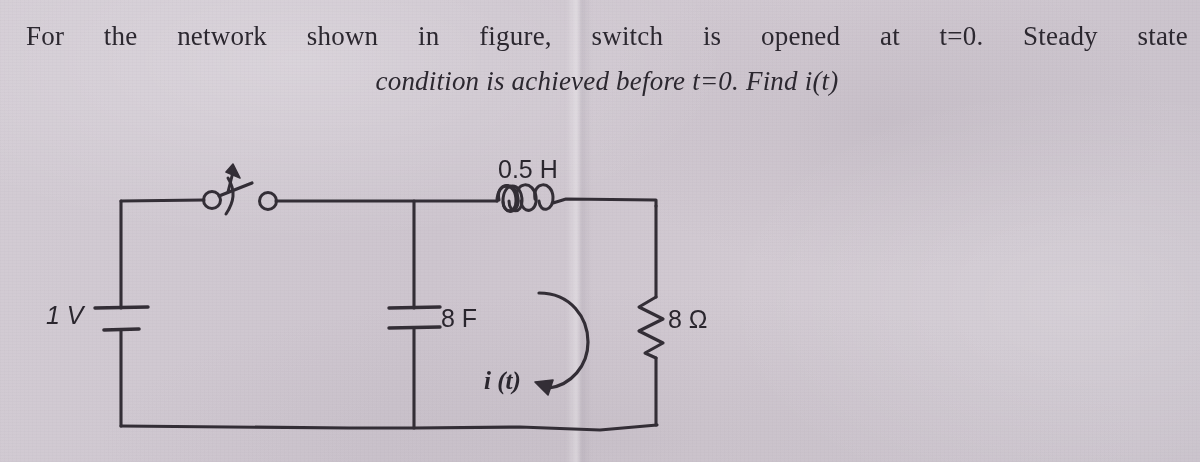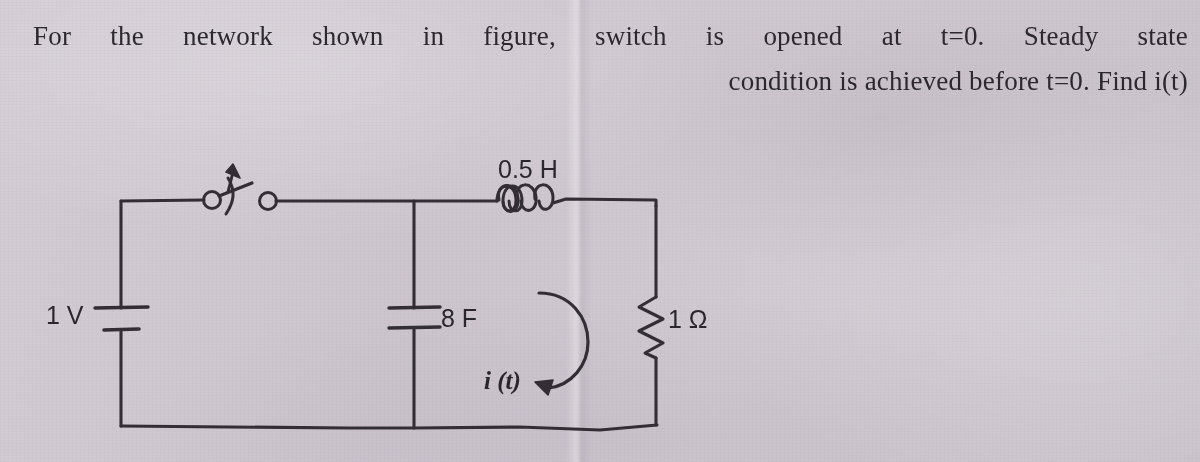--- a/index.html
+++ b/index.html
@@ -52,25 +52,25 @@
     color: #2c2830;
     font-size: 27px;
     line-height: 45px;
     letter-spacing: .2px;
   }
   #question .l1 {
     display: block;
     text-align: justify;
     text-align-last: justify;
     white-space: nowrap;
-    margin-left: 7px;
   }
   #question .l2 {
     display: block;
-    text-align: right;
+    text-align: center;
+    font-style: italic;
   }
 
   
   #circuit {
     position: absolute;
     left: 0;
     top: 0;
     width: 1200px;
     height: 462px;
     pointer-events: none;
@@ -145,17 +145,17 @@
       <path d="M535,199 C532,181 552,180 553,197 C554,211 540,214 539,201" stroke-width="3"></path>
 
       <path d="M656,297 L639,307 L663,319 L639,331 L663,343 L645,353 L656,358" stroke-width="3.1"></path>
 
       <path d="M539,293 C571,293 588,318 588,342 C588,366 571,385 549,388" stroke-width="3.2"></path>
       <path d="M535,382 L553,380 L548,395 Z" fill="#332e36" stroke-width="1.6"></path>
     </g>
   </svg>
 </div>
 
-<div class="lbl" style="left:46px; top:301px;">1 V</div>
+<div class="lbl" style="left:46px; top:301px;font-style:italic;">1 V</div>
 <div class="lbl" style="left:441px; top:304px;">8 F</div>
 <div class="lbl" style="left:498px; top:155px;text-align:right;">0.5 H</div>
-<div class="lbl" style="left:668px; top:305px;">1 Ω</div>
+<div class="lbl" style="left:668px; top:305px;">8 Ω</div>
 <div class="lbl lbl-italic" style="left:484px; top:367px;font-weight:bold;">i (t)</div>
 
 </body></html>

